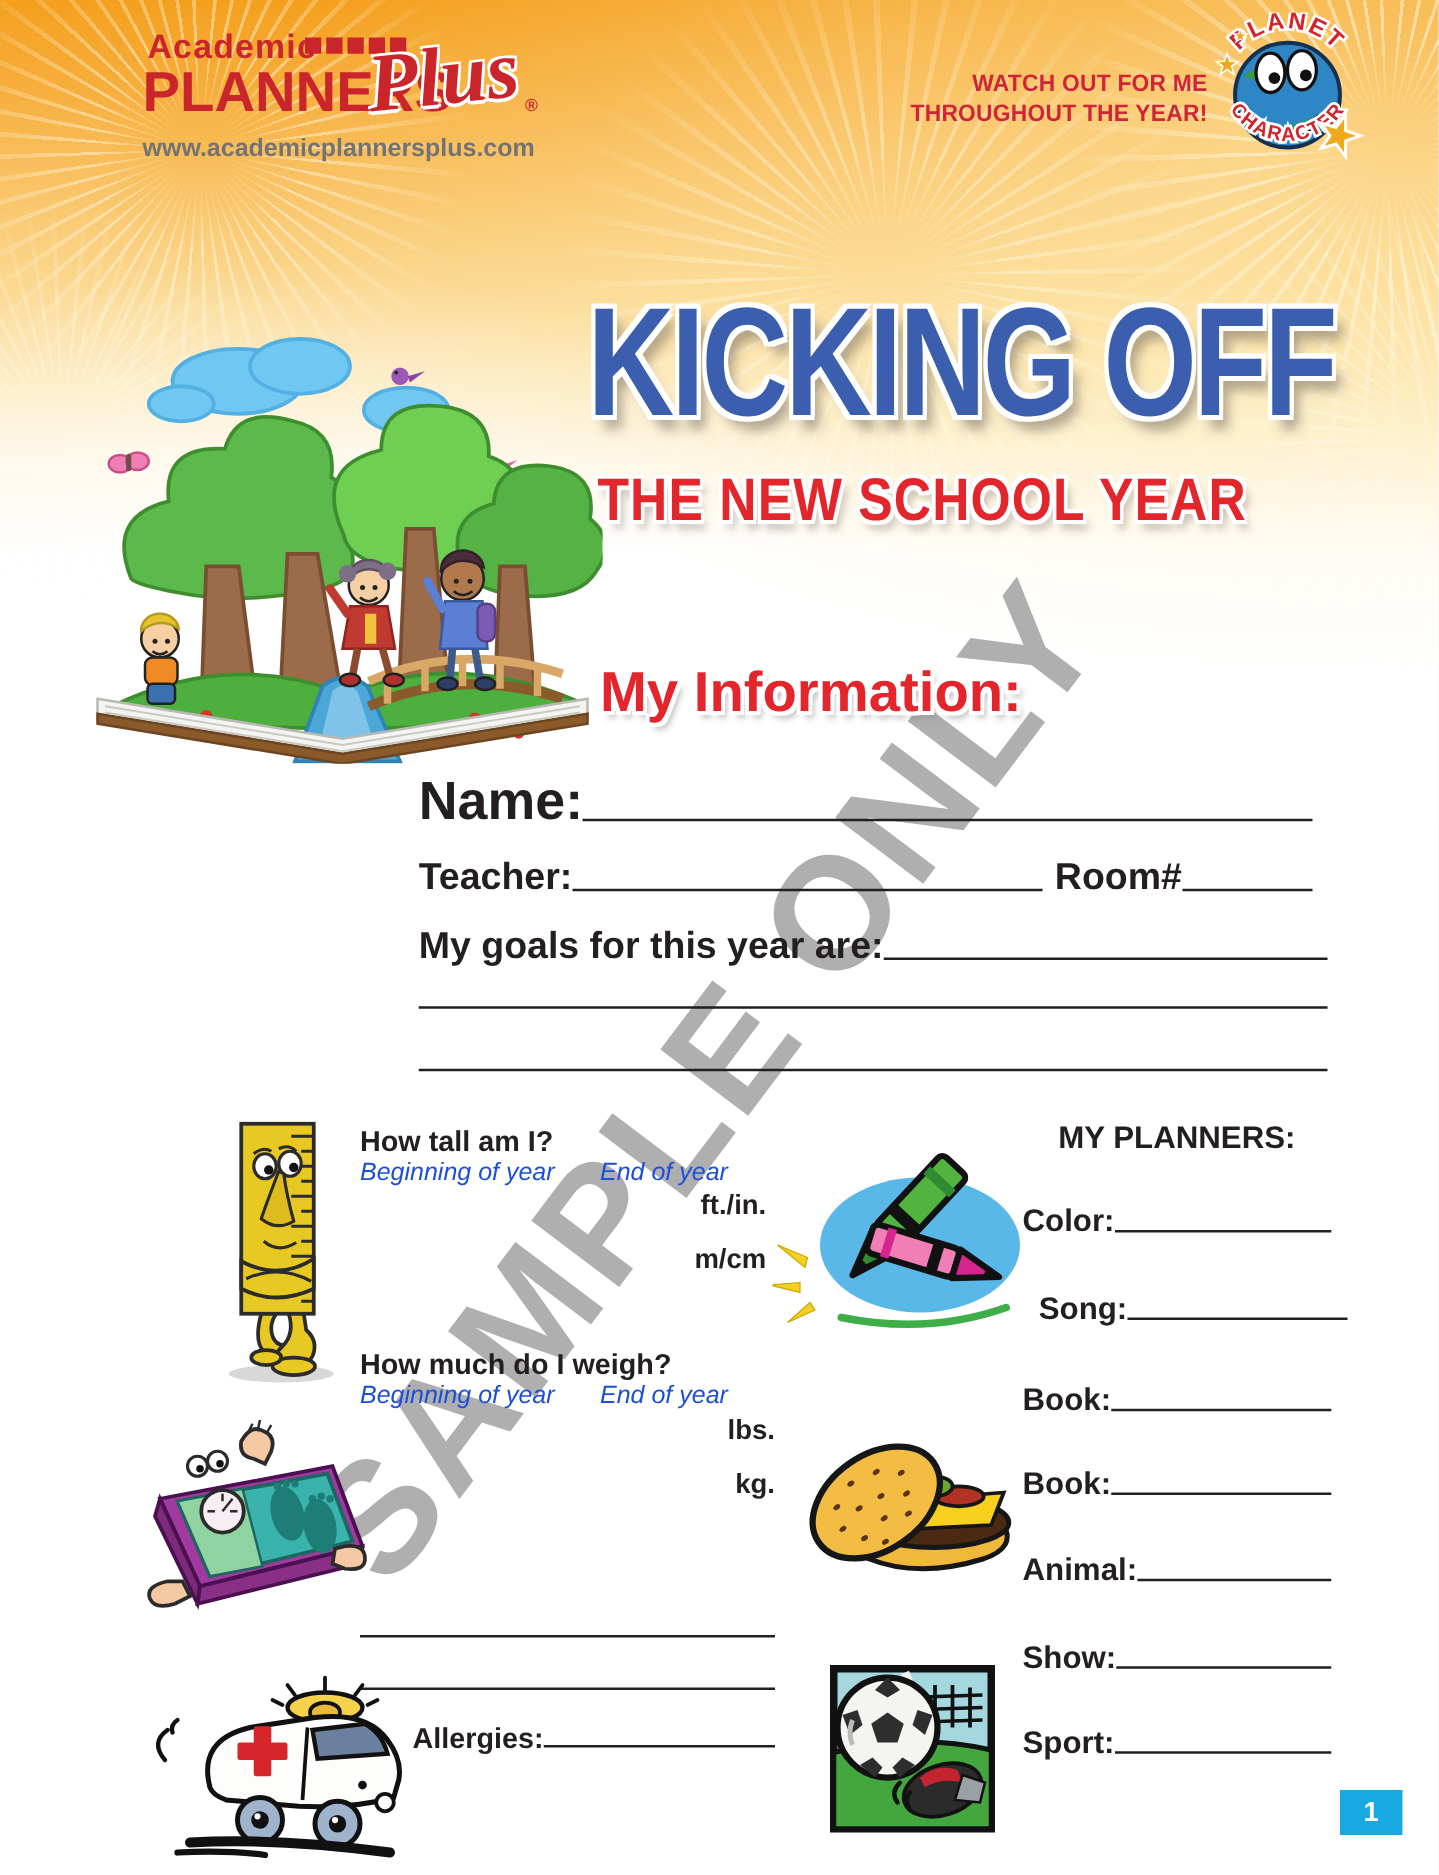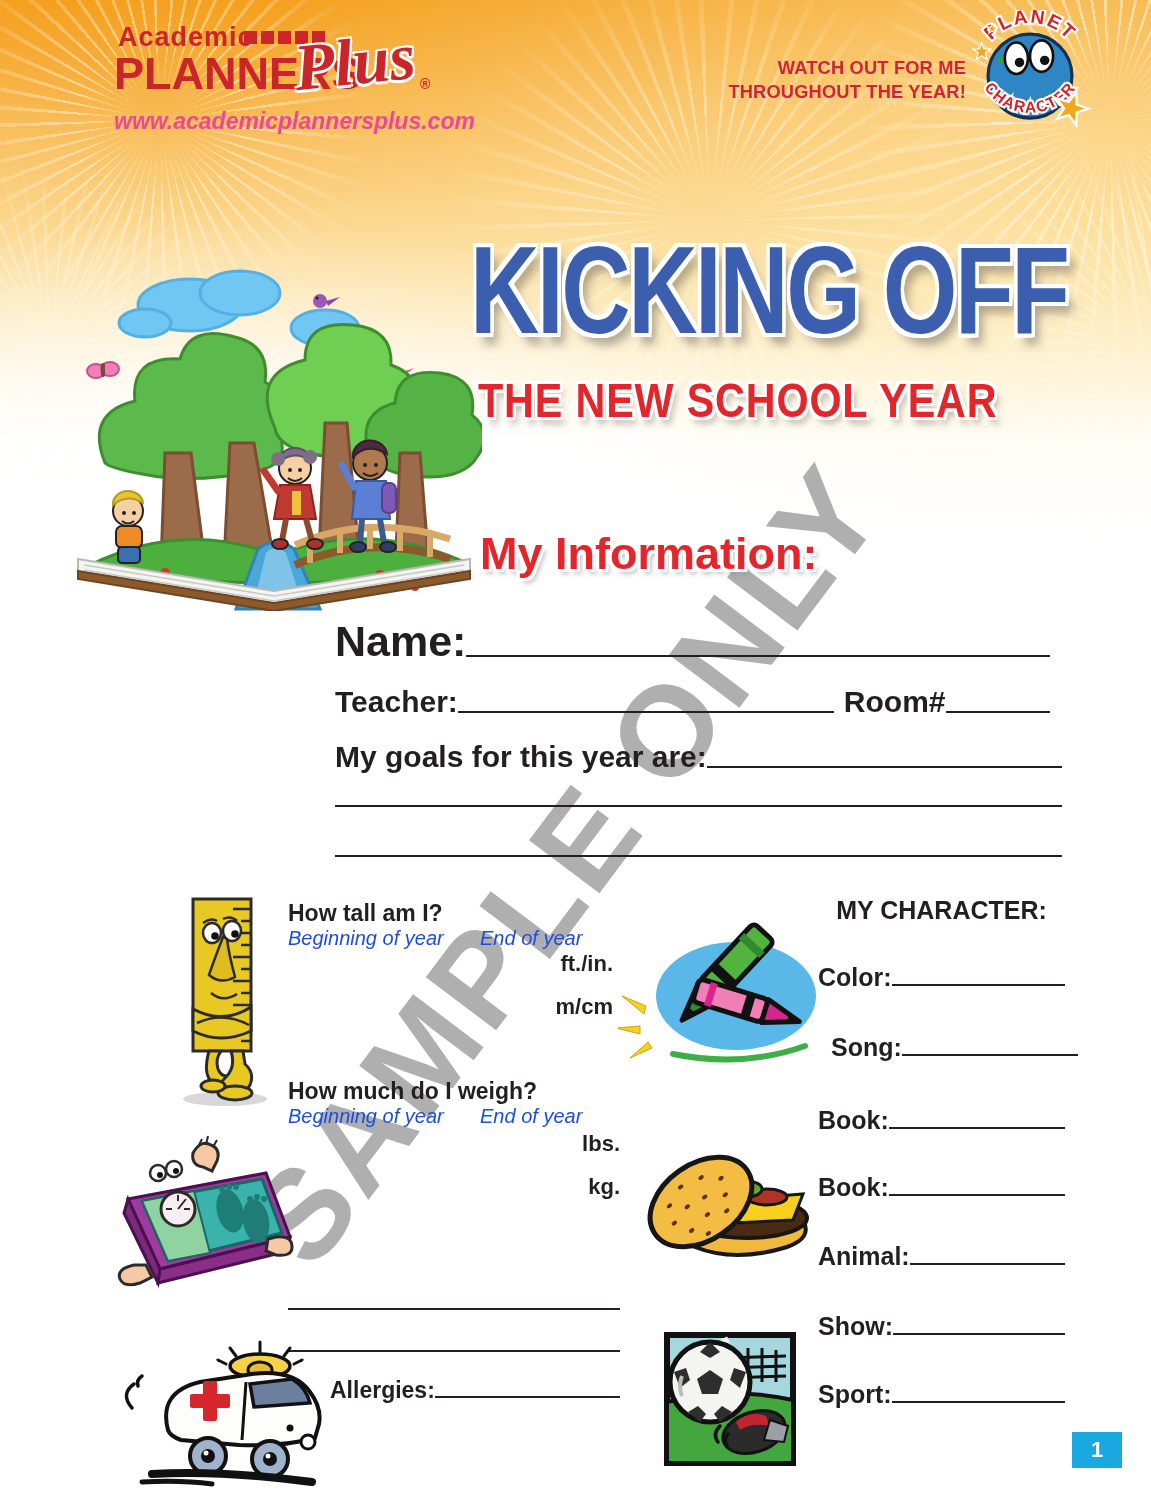--- a/index.html
+++ b/index.html
@@ -27,21 +27,21 @@
   
   .logo{position:absolute;left:112px;top:22px;width:360px;height:110px;z-index:2;}
   .logo .academic{position:absolute;left:6px;top:0;font-size:27px;font-weight:600;color:#c9252b;letter-spacing:1px;}
   .logo .squares{position:absolute;left:128px;top:8px;}
   .logo .sq{display:inline-block;width:13px;height:13px;background:#c9252b;margin-left:4px;}
   .logo .planners{position:absolute;left:2px;top:26px;font-size:45px;font-weight:800;color:#c9252b;letter-spacing:0px;}
   .logo .plus{position:absolute;left:182px;top:2px;font-family:"Liberation Serif",serif;font-style:italic;
     font-weight:700;font-size:66px;color:#c9252b;transform:rotate(-6deg);
     text-shadow:-2px -2px 0 #fff,2px -2px 0 #fff,-2px 2px 0 #fff,2px 2px 0 #fff,0 3px 0 #fff;}
   .logo .reg{position:absolute;left:308px;top:54px;font-size:14px;font-weight:700;color:#c9252b;}
-  .logo .url{position:absolute;left:2px;top:86px;font-size:23px;font-weight:700;color:#ec4899;font-style:italic;}
+  .logo .url{position:absolute;left:2px;top:86px;font-size:20px;font-weight:700;color:#737373;}
   .callout{position:absolute;left:700px;top:56px;width:266px;z-index:2;text-align:right;
     color:#ce2538;font-weight:800;font-size:19px;line-height:24px;letter-spacing:.2px;transform:scaleX(.96);transform-origin:right top;}
   .badge{position:absolute;left:966px;top:10px;z-index:2;}
   .title-main{position:absolute;left:470px;top:228px;z-index:2;font-size:120px;font-weight:800;color:#3b5eae;
     letter-spacing:-3px;white-space:nowrap;transform:scaleX(.8) scaleY(1.03);transform-origin:0 0;line-height:1;
     text-shadow:-4px -4px 0 #fff,4px -4px 0 #fff,-4px 4px 0 #fff,4px 4px 0 #fff,0 -4px 0 #fff,0 4px 0 #fff,-4px 0 0 #fff,4px 0 0 #fff,
       9px 11px 10px rgba(115,105,95,.55);}
   .title-sub{position:absolute;left:478px;top:377px;z-index:2;font-size:48px;font-weight:800;color:#e2262b;
     white-space:nowrap;transform:scaleX(.86);transform-origin:0 0;line-height:1;letter-spacing:1px;
     text-shadow:-3px -3px 0 #fff,3px -3px 0 #fff,-3px 3px 0 #fff,3px 3px 0 #fff,0 -3px 0 #fff,0 3px 0 #fff,-3px 0 0 #fff,3px 0 0 #fff,
@@ -293,21 +293,21 @@
     <div class="fill mb4" style="flex:1.1;margin-left:8px;"></div>
   </div>
 
   <div class="rule" style="left:288px;top:1308px;width:332px;"></div>
   <div class="rule" style="left:288px;top:1350px;width:332px;"></div>
   <div class="row f23" style="left:330px;top:1370px;width:290px;height:32px;align-items:flex-end;">
     <span class="lbl">Allergies:</span>
     <div class="fill mb4"></div>
   </div>
 
-  <div class="fav-h">MY CHARACTER:</div>
+  <div class="fav-h">MY PLANNERS:</div>
   <div class="row f24" style="left:818px;top:958px;width:247px;height:32px;">
     <span class="lbl">Color:</span>
     <div class="fill mb4"></div>
   </div>
   <div class="row f24" style="left:818px;top:1028px;width:247px;height:32px;margin-left:13px;">
     <span class="lbl">Song:</span>
     <div class="fill mb4"></div>
   </div>
   <div class="row f24" style="left:818px;top:1101px;width:247px;height:32px;">
     <span class="lbl">Book:</span>

